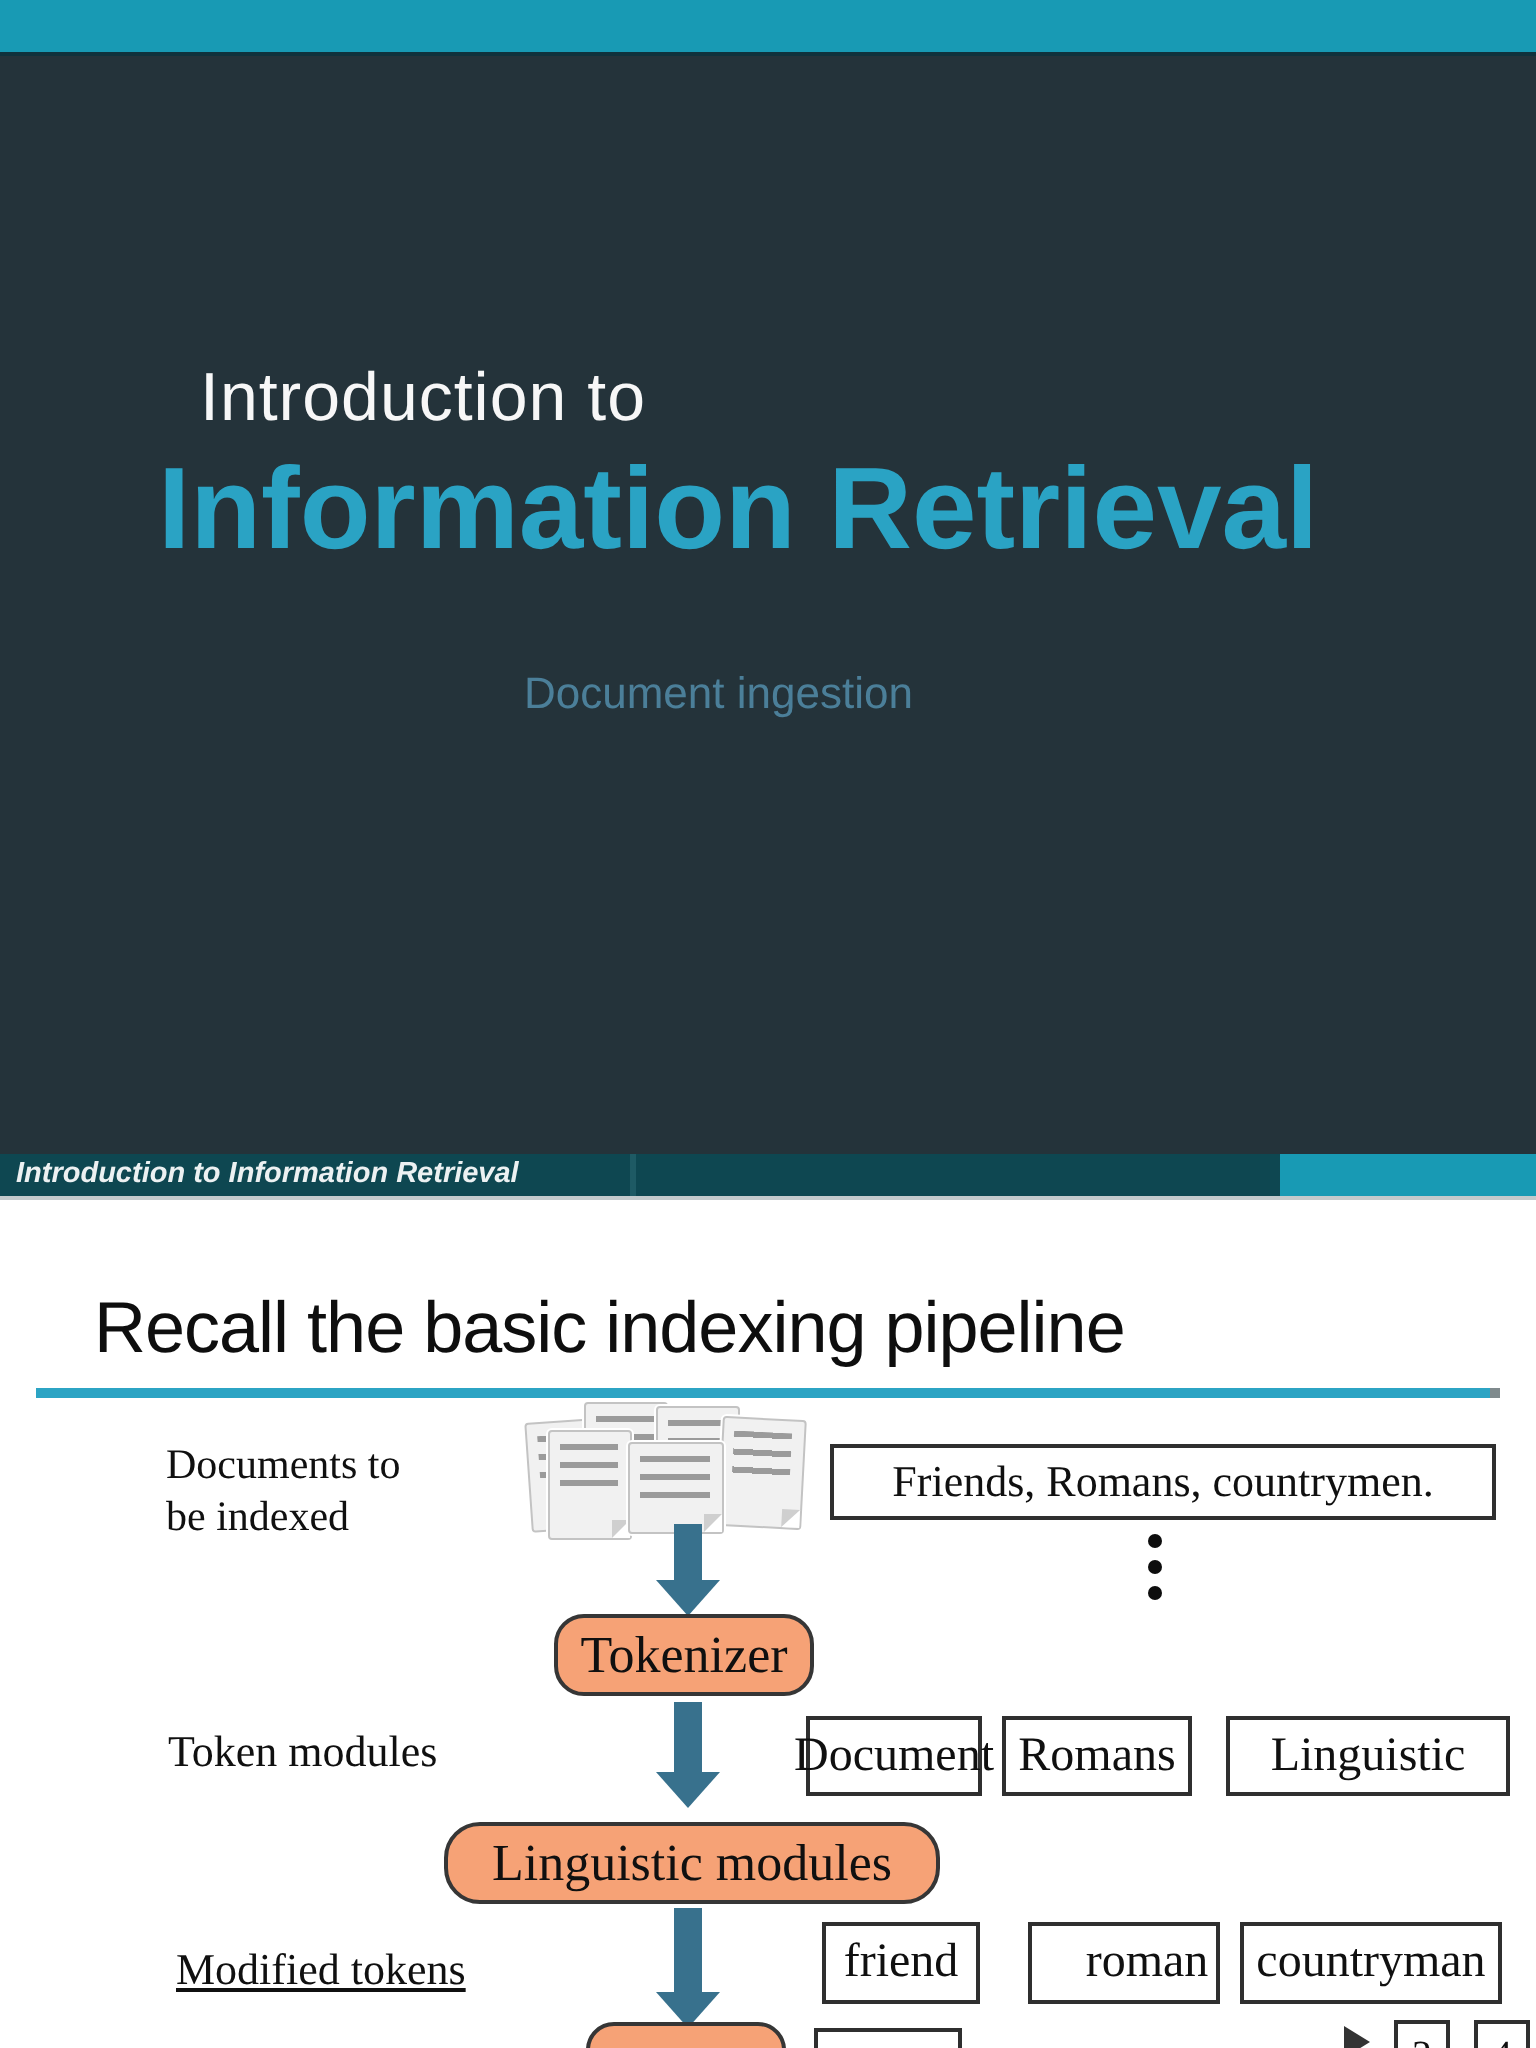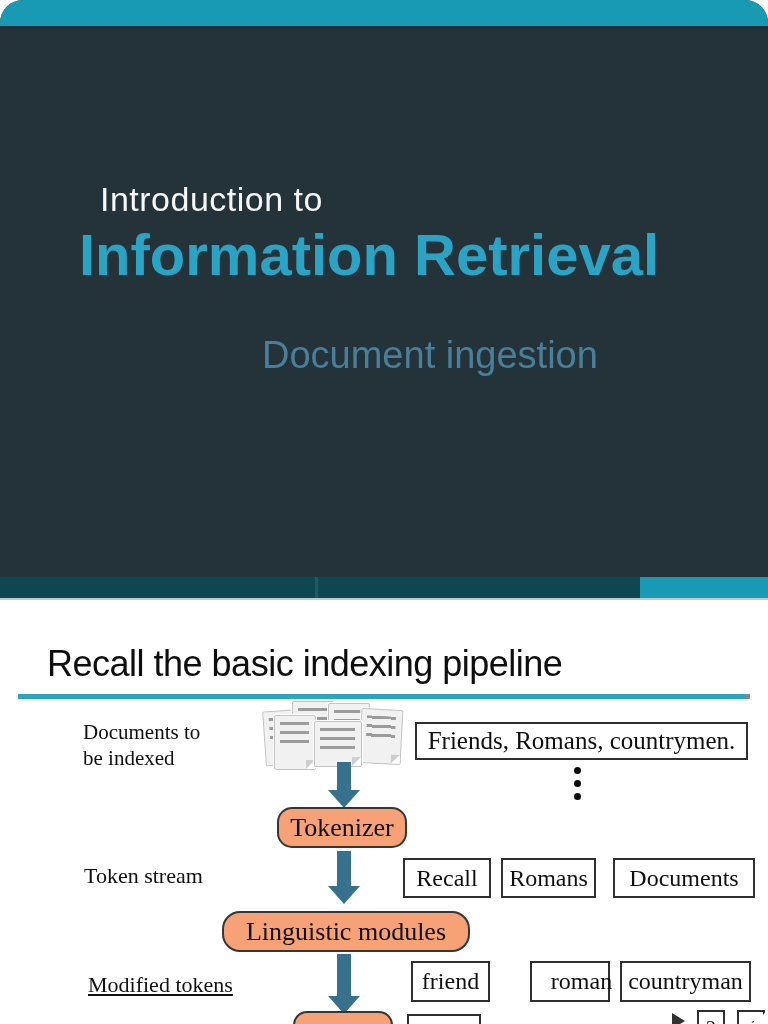--- a/index.html
+++ b/index.html
@@ -1,25 +1,25 @@
 <!DOCTYPE html>
 <html><head>
 <meta charset="utf-8">
 <style>
   html,body{margin:0;padding:0;background:#ffffff;}
   .page{position:relative;width:768px;height:1024px;overflow:hidden;background:#ffffff;
-        font-family:"Liberation Sans", sans-serif;border-radius:23px;}
+        font-family:"Liberation Sans", sans-serif;}
   .abs{position:absolute;}
 
   
   .s1-bg{left:0;top:0;width:768px;height:577px;background:#24333a;}
   .s1-topbar{left:0;top:0;width:768px;height:26px;background:#189ab4;border-bottom:2px solid #10323c;}
   .s1-line1{left:100px;top:180px;font-size:34px;font-weight:400;color:#f7f7f7;letter-spacing:.5px;}
   .s1-line2{left:79px;top:221px;font-size:58px;font-weight:700;color:#2aa3c4;letter-spacing:0;}
-  .s1-sub{left:262px;top:334px;font-size:38px;font-weight:400;color:#4b7f99;}
+  .s1-sub{left:262px;top:334px;font-size:22px;font-weight:400;color:#4b7f99;}
   .s1-footer{left:0;top:577px;width:768px;height:21px;background:#0e4751;border-bottom:2px solid #c3cacc;}
   .s1-footer-text{position:absolute;left:8px;top:0;height:21px;line-height:21px;
       font-size:14.5px;font-style:italic;font-weight:600;color:#ecf1f2;}
   .s1-footer-divider{position:absolute;left:315px;top:0;width:3px;height:21px;background:#1e5a64;}
   .s1-footer-accent{position:absolute;left:640px;top:0;width:128px;height:21px;background:#189ab4;}
 
   
   .s2-title{left:47px;top:643px;font-size:36px;font-weight:400;color:#0e0e0e;letter-spacing:-.5px;}
   .s2-rule{left:18px;top:694px;width:727px;height:5px;background:#2ca4c4;}
   .s2-rule::after{content:"";position:absolute;right:-5px;top:0;width:5px;height:5px;background:#7f8a8d;}
@@ -63,20 +63,21 @@
 
 <div class="page">
 
   <section>
     <div class="abs s1-bg"></div>
     <div class="abs s1-topbar"></div>
     <div class="abs s1-line1">Introduction to</div>
     <div class="abs s1-line2">Information Retrieval</div>
     <div class="abs s1-sub">Document ingestion</div>
     <div class="abs s1-footer">
+      <span class="s1-footer-text">Introduction to Information Retrieval</span>
       <span class="s1-footer-divider"></span>
       <span class="s1-footer-accent"></span>
     </div>
   </section>
 
   <section>
     <h1 class="abs s2-title" style="margin:0;font-weight:400;">Recall the basic indexing pipeline</h1>
     <div class="abs s2-rule"></div>
 
     <div class="abs serif lbl" style="left:83px;top:720px;">Documents to</div>
@@ -84,53 +85,53 @@
 
     <div class="abs docset">
       <span class="pg" style="left:2px;top:9px;transform:rotate(-4deg);"></span>
       <span class="pg" style="left:30px;top:0;"></span>
       <span class="pg" style="left:66px;top:2px;"></span>
       <span class="pg" style="left:98px;top:8px;transform:rotate(3deg);"></span>
       <span class="pg" style="left:12px;top:14px;"></span>
       <span class="pg" style="left:52px;top:20px;width:46px;height:44px;"></span>
     </div>
 
-    <div class="abs tbox serif" style="left:415px;top:722px;width:333px;height:38px;font-size:25px;">Friends, Romans, countrymen.</div>
+    <div class="abs tbox serif" style="left:415px;top:722px;width:333px;height:38px;font-size:22px;">Friends, Romans, countrymen.</div>
 
     <span class="dot" style="left:574px;top:767px;"></span>
     <span class="dot" style="left:574px;top:780px;"></span>
     <span class="dot" style="left:574px;top:793px;"></span>
 
     <div>
       <span class="shaft" style="left:337px;top:762px;height:29px;"></span>
       <span class="head" style="left:328px;top:790px;"></span>
     </div>
 
     <div class="abs stage serif" style="left:277px;top:807px;width:130px;height:41px;">Tokenizer</div>
 
     <div>
       <span class="shaft" style="left:337px;top:851px;height:36px;"></span>
       <span class="head" style="left:328px;top:886px;"></span>
     </div>
 
-    <div class="abs serif" style="left:84px;top:863px;font-size:22px;">Token stream</div>
-    <div class="abs tbox serif" style="left:403px;top:858px;width:88px;height:40px;">Recall</div>
+    <div class="abs serif" style="left:84px;top:863px;font-size:22px;">Token modules</div>
+    <div class="abs tbox serif" style="left:403px;top:858px;width:88px;height:40px;">Document</div>
     <div class="abs tbox serif" style="left:501px;top:858px;width:95px;height:40px;">Romans</div>
-    <div class="abs tbox serif" style="left:613px;top:858px;width:142px;height:40px;">Documents</div>
+    <div class="abs tbox serif" style="left:613px;top:858px;width:142px;height:40px;">Linguistic</div>
 
     <div class="abs stage serif" style="left:222px;top:911px;width:248px;height:41px;border-radius:18px;">Linguistic modules</div>
 
     <div>
       <span class="shaft" style="left:337px;top:954px;height:43px;"></span>
       <span class="head" style="left:328px;top:996px;"></span>
     </div>
 
     <div class="abs serif" style="left:88px;top:972px;font-size:22px;text-decoration:underline;">Modified tokens</div>
     <div class="abs tbox serif" style="left:411px;top:961px;width:79px;height:41px;">friend</div>
-    <div class="abs tbox serif" style="left:530px;top:961px;width:80px;height:41px;padding-left:23px;">roman</div>
+    <div class="abs tbox serif" style="left:514px;top:961px;width:96px;height:41px;padding-left:23px;">roman</div>
     <div class="abs tbox serif" style="left:620px;top:961px;width:131px;height:41px;padding:0 2px;">countryman</div>
 
     <div class="abs stage indexer-part"></div>
     <div class="abs tbox post-part"></div>
     <span class="abs rarrow"></span>
     <div class="abs idbox serif id2">2</div>
     <div class="abs idbox serif id4">4</div>
   </section>
 
 </div>

